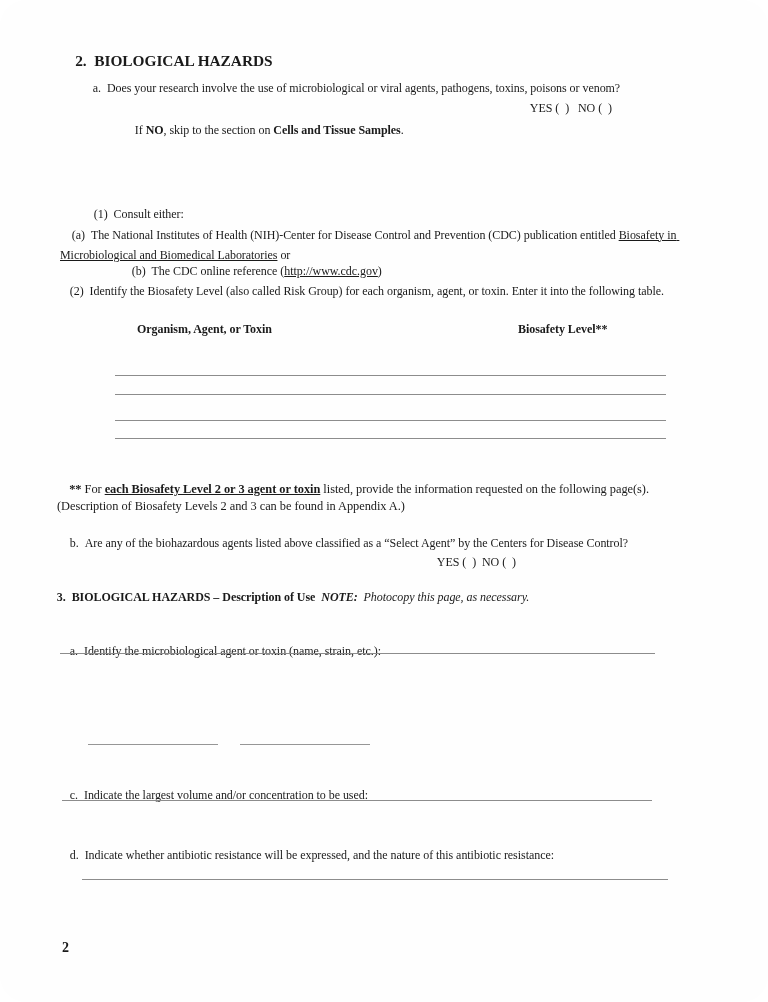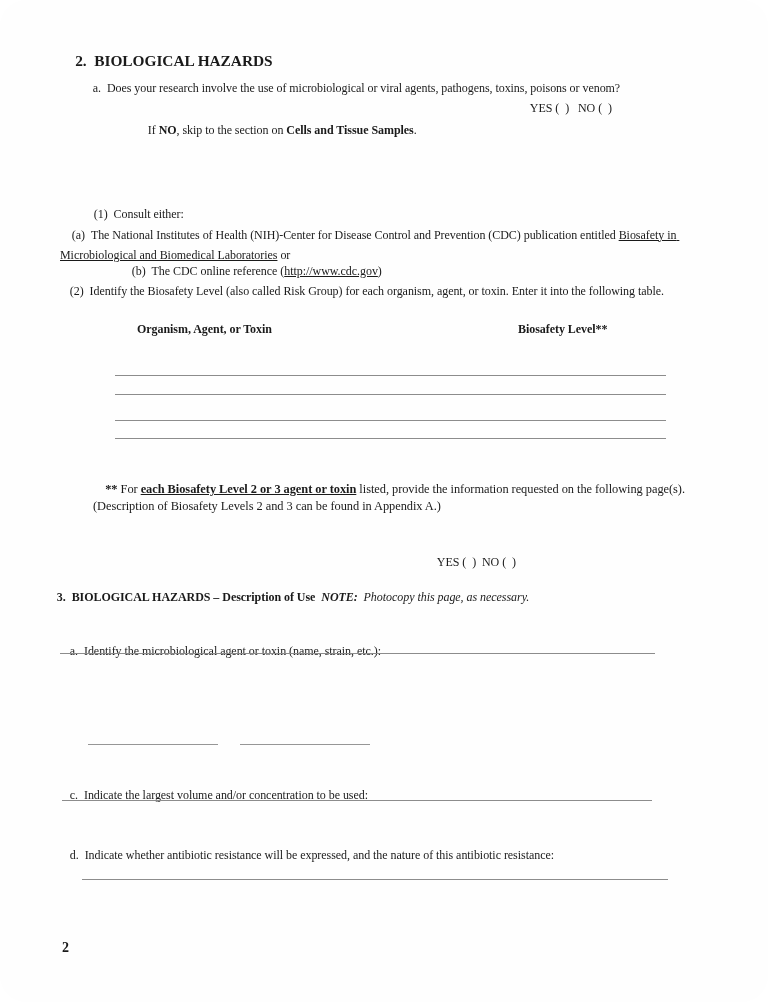--- a/index.html
+++ b/index.html
@@ -69,21 +69,21 @@
   </div>
 
   <div class="tx" style="left:58px; top:57px; width:650px;">
     <span class="ind" style="width:23px;"></span><span>a.</span>&nbsp;&nbsp;<span>Does your research involve the use of microbiological or viral agents, pathogens, toxins, poisons or venom?</span>
   </div>
 
   <div class="tx" style="left:518px; top:77px; width:200px;">
     <span>YES</span>&nbsp;<span>(  )</span>&nbsp;&nbsp;&nbsp;<span>NO</span>&nbsp;<span>(  )</span>
   </div>
 
-  <div class="tx" style="left:136px; top:99px; width:580px;">
+  <div class="tx" style="left:123px; top:99px; width:580px;">
     <span>If </span><span class="b">NO</span><span>, skip to the section on </span><span class="b">Cells and Tissue Samples</span><span>.</span>
   </div>
 
 
   <div class="tx" style="left:82px; top:183px; width:600px;">
     <span>(1)</span>&nbsp;&nbsp;<span>Consult either:</span>
   </div>
 
   <div class="tx" style="left:60px; top:204px; width:658px; text-indent:60px;">
     <span>(a)</span>&nbsp;&nbsp;<span>The National Institutes of Health (NIH)-Center for Disease Control and Prevention (CDC) publication entitled </span><span class="ul">Biosafety in Microbiological and Biomedical Laboratories</span><span> or</span>
@@ -98,24 +98,27 @@
   </div>
 
   <div class="tx b" style="left:137px; top:319px; width:330px;">Organism, Agent, or Toxin</div>
   <div class="tx b" style="left:518px; top:319px; width:220px;">Biosafety Level**</div>
 
   <div class="rule" style="left:115px; top:375px; width:551px;"></div>
   <div class="rule" style="left:115px; top:394px; width:551px;"></div>
   <div class="rule" style="left:115px; top:420px; width:551px;"></div>
   <div class="rule" style="left:115px; top:438px; width:551px;"></div>
 
-  <div class="tx small" style="left:57px; top:464px; width:645px; text-indent:15px;margin-left:36px;">
+  <div class="tx small" style="left:57px; top:464px; width:645px; text-indent:15px;">
     <span class="b">**</span><span> For </span><span class="bu">each Biosafety Level 2 or 3 agent or toxin</span><span> listed, provide the information requested on the following page(s). (Description of Biosafety Levels 2 and 3 can be found in Appendix A.)</span>
   </div>
 
+  <div class="tx" style="left:58px; top:512px; width:655px; text-indent:20px;">
+    <span>b.</span>&nbsp;&nbsp;<span>Are any of the biohazardous agents listed above classified as a “Select Agent” by the Centers for Disease Control?</span>
+  </div>
   <div class="tx" style="left:425px; top:531px; width:220px;">
     <span>YES</span>&nbsp;<span>(  )</span>&nbsp;&nbsp;<span>NO</span>&nbsp;<span>(  )</span>
   </div>
 
   <div class="tx" style="left:45px; top:566px; width:650px;">
     <span class="b">3.</span><span class="b">&nbsp;&nbsp;</span><span class="b">BIOLOGICAL HAZARDS – Description of Use</span><span>&nbsp;&nbsp;</span><span class="bi">NOTE:</span><span>&nbsp;&nbsp;</span><span class="it">Photocopy this page, as necessary.</span>
   </div>
 
   <div class="tx" style="left:58px; top:620px; width:655px; text-indent:20px;">
     <span>a.</span>&nbsp;&nbsp;<span>Identify the microbiological agent or toxin (name, strain, etc.):</span>

